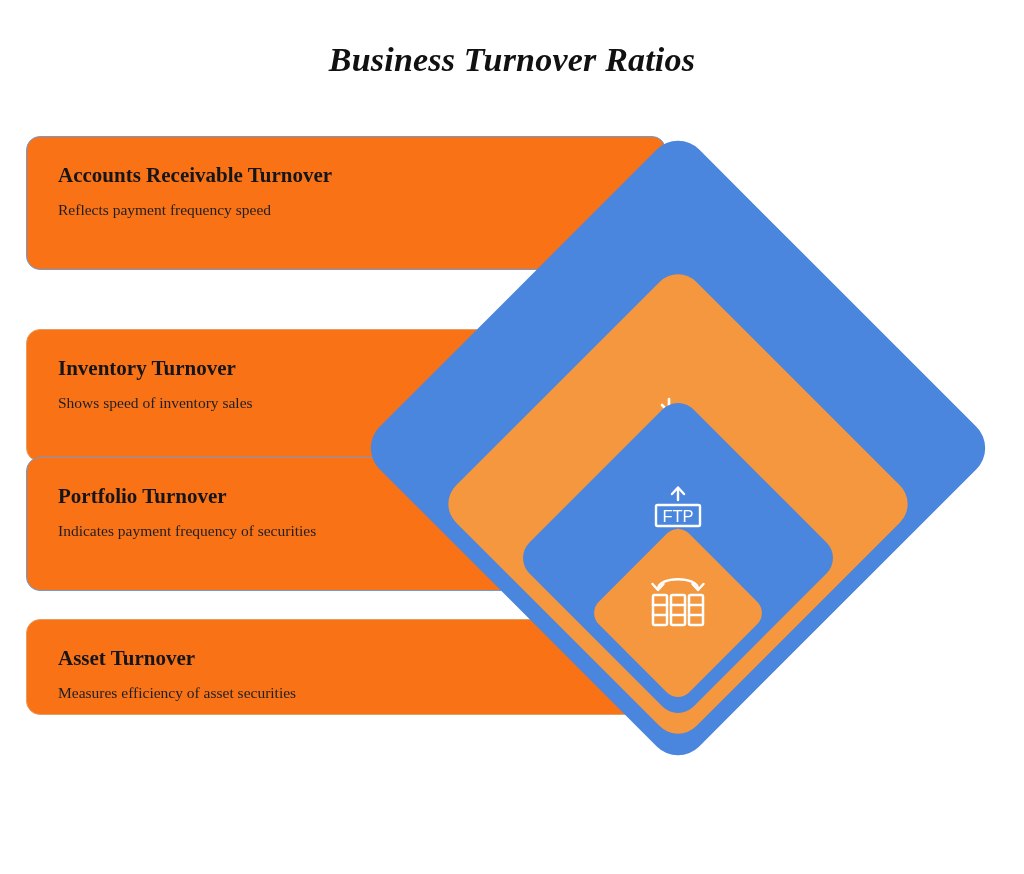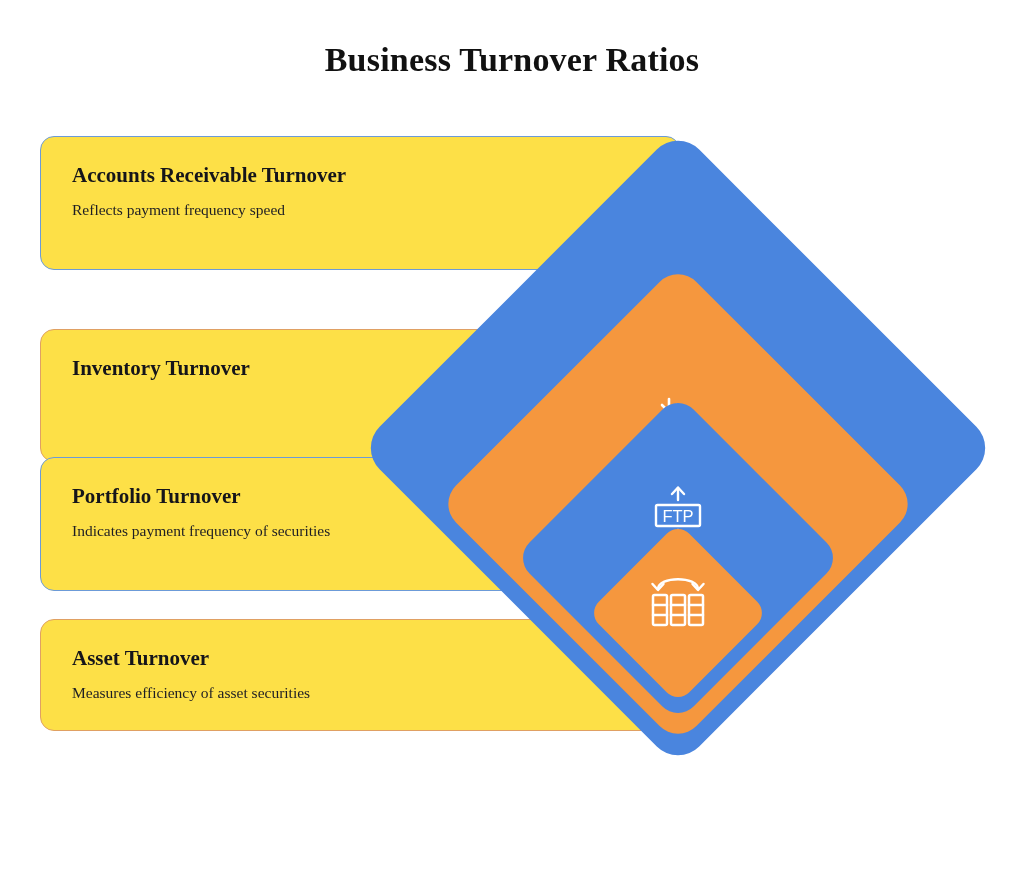--- a/index.html
+++ b/index.html
@@ -21,20 +21,21 @@
     position: absolute;
     left: 0;
     top: 38px;
     width: 1024px;
     text-align: center;
     font-size: 34px;
     font-weight: bold;
     color: #111111;
     letter-spacing: 0.2px;
     line-height: 44px;
+    font-style: italic;
   }
 
   
   .diamond-stack {
     position: absolute;
     left: 0;
     top: 0;
     width: 1024px;
     height: 874px;
     pointer-events: none;
@@ -82,24 +83,24 @@
   }
   .icon-wrap.up1 { align-items: flex-start; padding-top: 86px; box-sizing: border-box; }
   .icon-wrap.up2 { align-items: flex-start; padding-top: 62px; box-sizing: border-box; }
   .icon-wrap.up3 { align-items: flex-start; padding-top: 44px; box-sizing: border-box; }
   .icon-wrap.up4 { align-items: flex-start; padding-top: 24px; box-sizing: border-box; }
   .icon-wrap svg { display: block; }
 
   
   .card {
     position: absolute;
-    left: 40px;
+    left: 26px;
     width: 640px;
     box-sizing: border-box;
-    background: #fde047;
+    background: #f97316;
     border-radius: 14px;
     border: 1.6px solid #6C9BD8;
     padding: 24px 0 0 31px;
     z-index: 5;
   }
   .card.orange { border-color: #E0A063; }
   .card .card-title {
     font-size: 21px;
     font-weight: bold;
     color: #15151a;
@@ -109,37 +110,38 @@
   .card .card-desc {
     font-size: 15.5px;
     font-weight: normal;
     color: #1e1e24;
     line-height: 22px;
     margin: 0;
   }
   .card1 { top: 136px; height: 134px; }
   .card2 { top: 297px; height: 133px; margin-top: 32px; }
   .card3 { top: 457px; height: 134px; }
-  .card4 { top: 619px; height: 112px; }
+  .card4 { top: 619px; height: 96px; }
 
   
   .diamond-stack { z-index: 10; }
 </style>
 </head>
 <body>
 
 <div class="page-title">Business Turnover Ratios</div>
 
 <div class="card card1">
   <p class="card-title">Accounts Receivable Turnover</p>
   <p class="card-desc">Reflects payment frequency speed</p>
 </div>
 
 <div class="card card2 orange">
   <p class="card-title">Inventory Turnover</p>
+  <p class="card-desc">Shows speed of inventory sales</p>
 </div>
 
 <div class="card card3">
   <p class="card-title">Portfolio Turnover</p>
   <p class="card-desc">Indicates payment frequency of securities</p>
 </div>
 
 <div class="card card4 orange">
   <p class="card-title">Asset Turnover</p>
   <p class="card-desc">Measures efficiency of asset securities</p>

